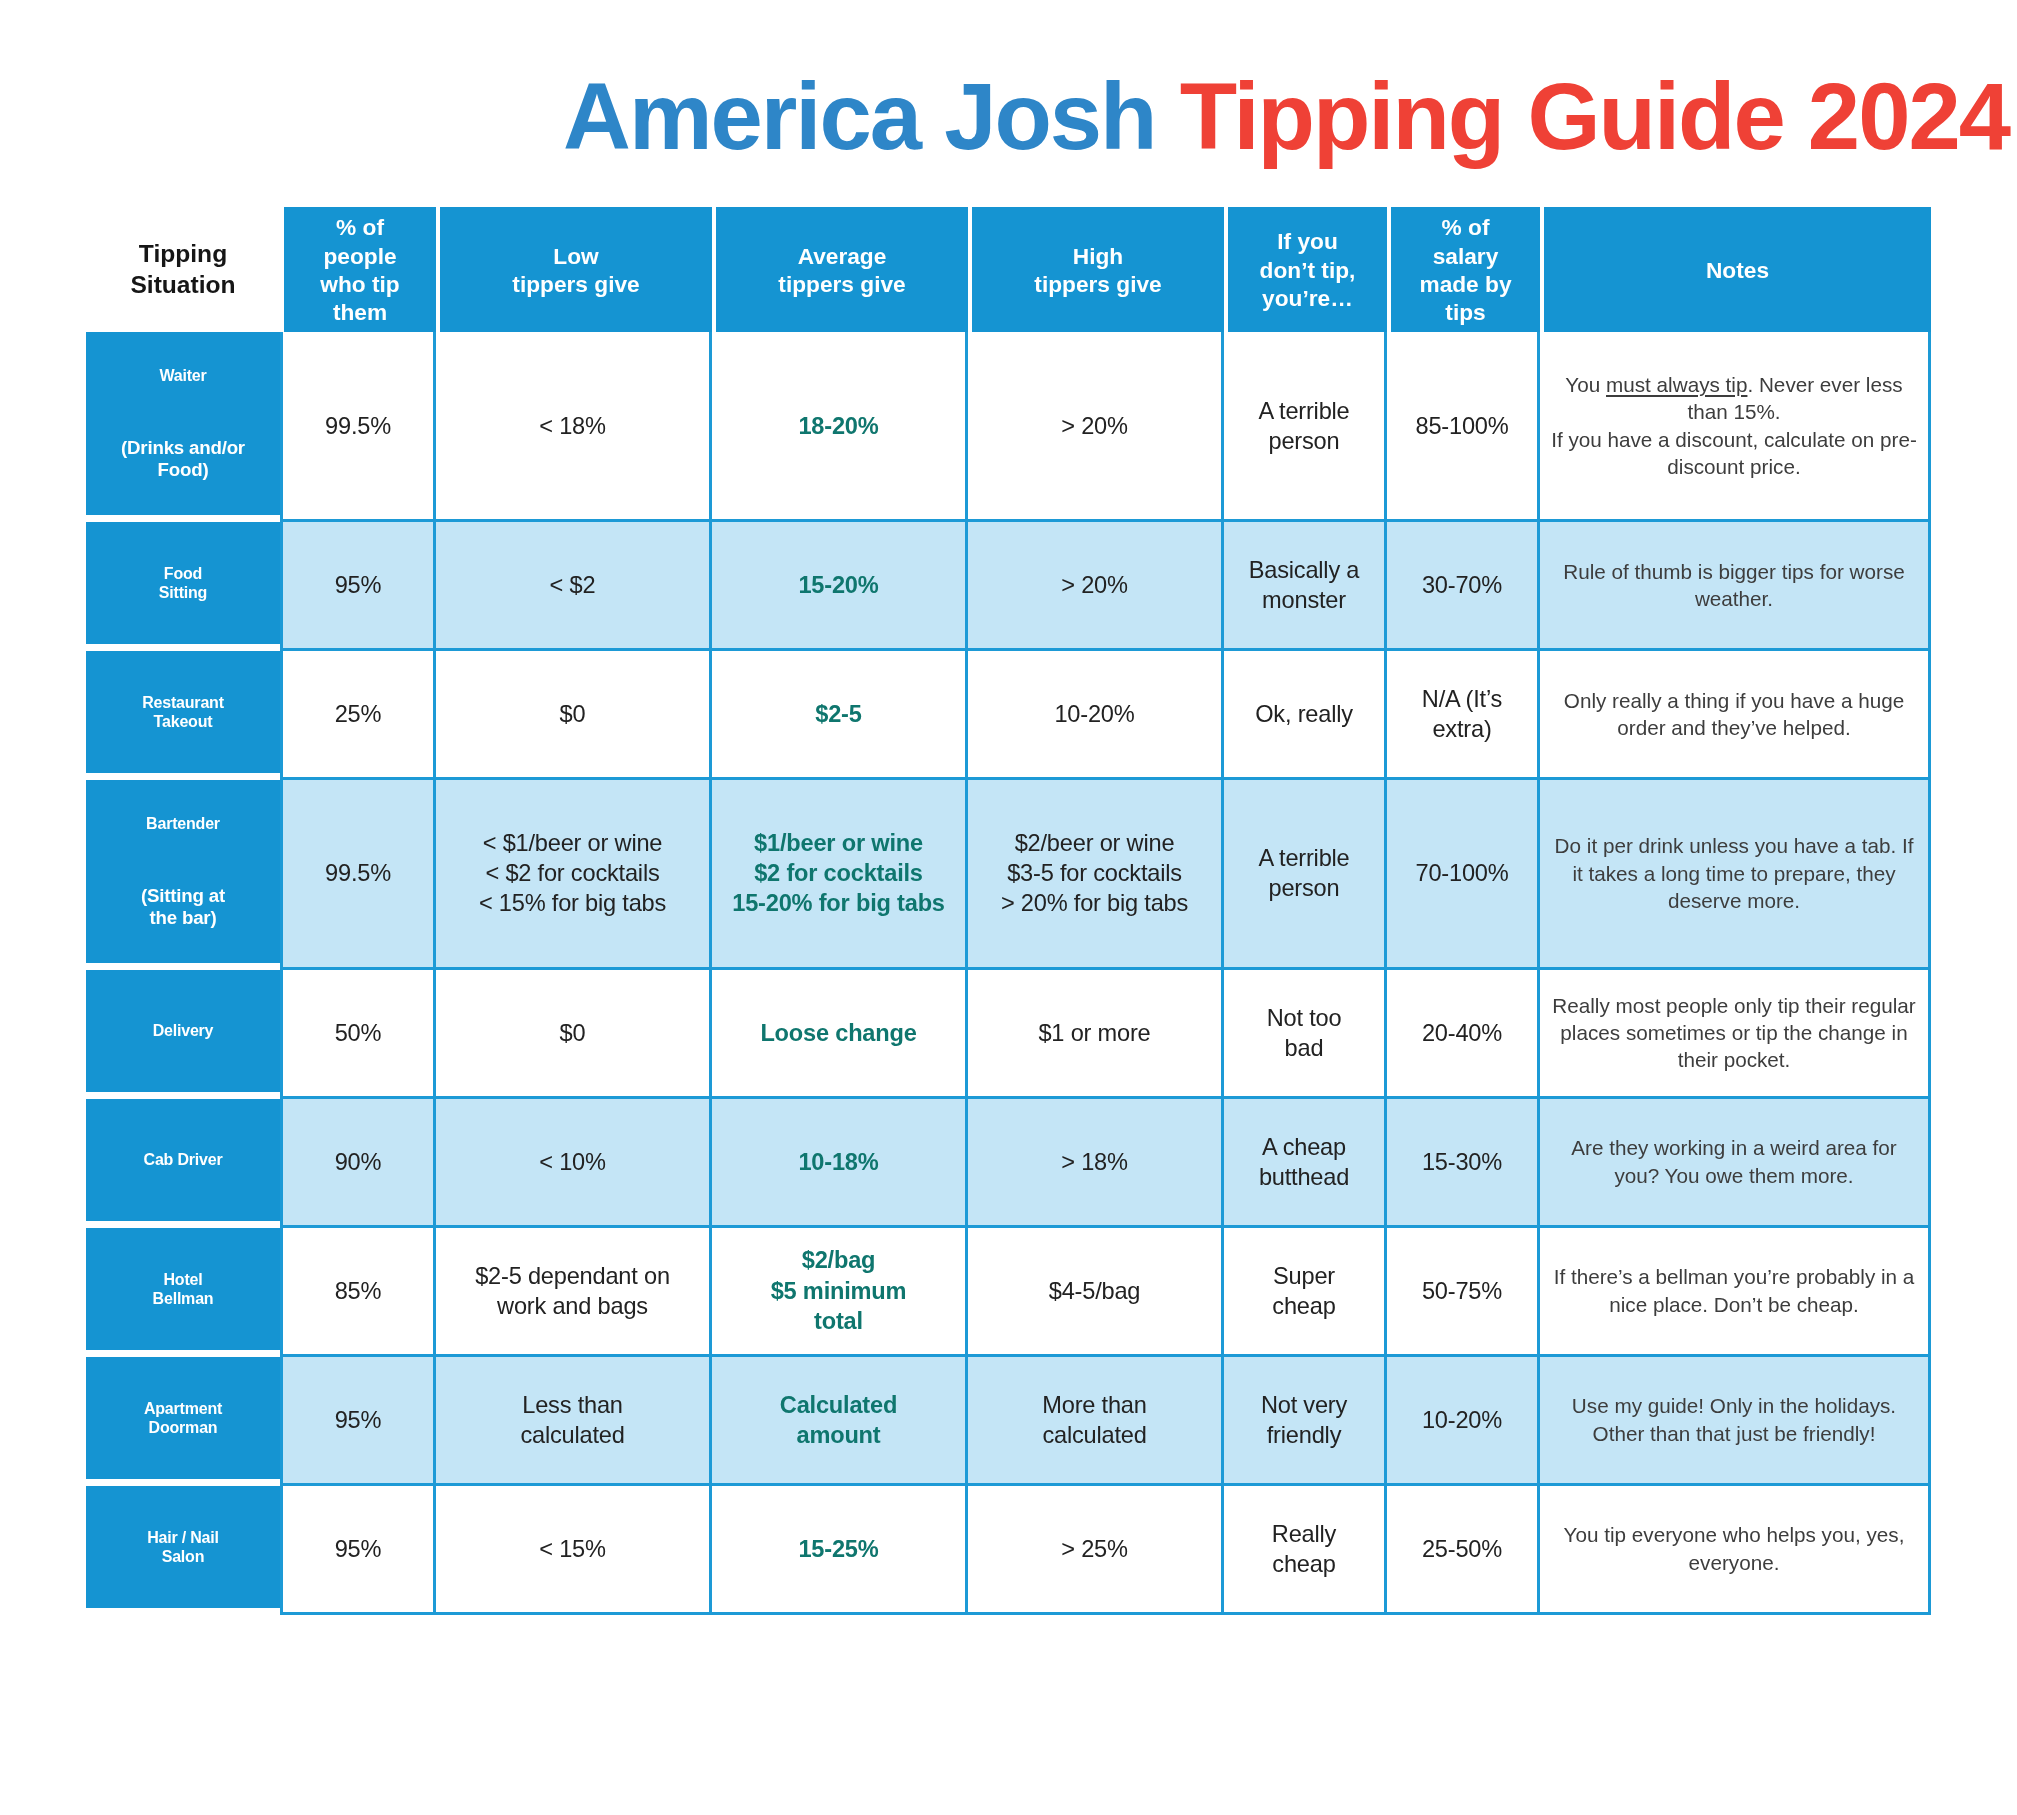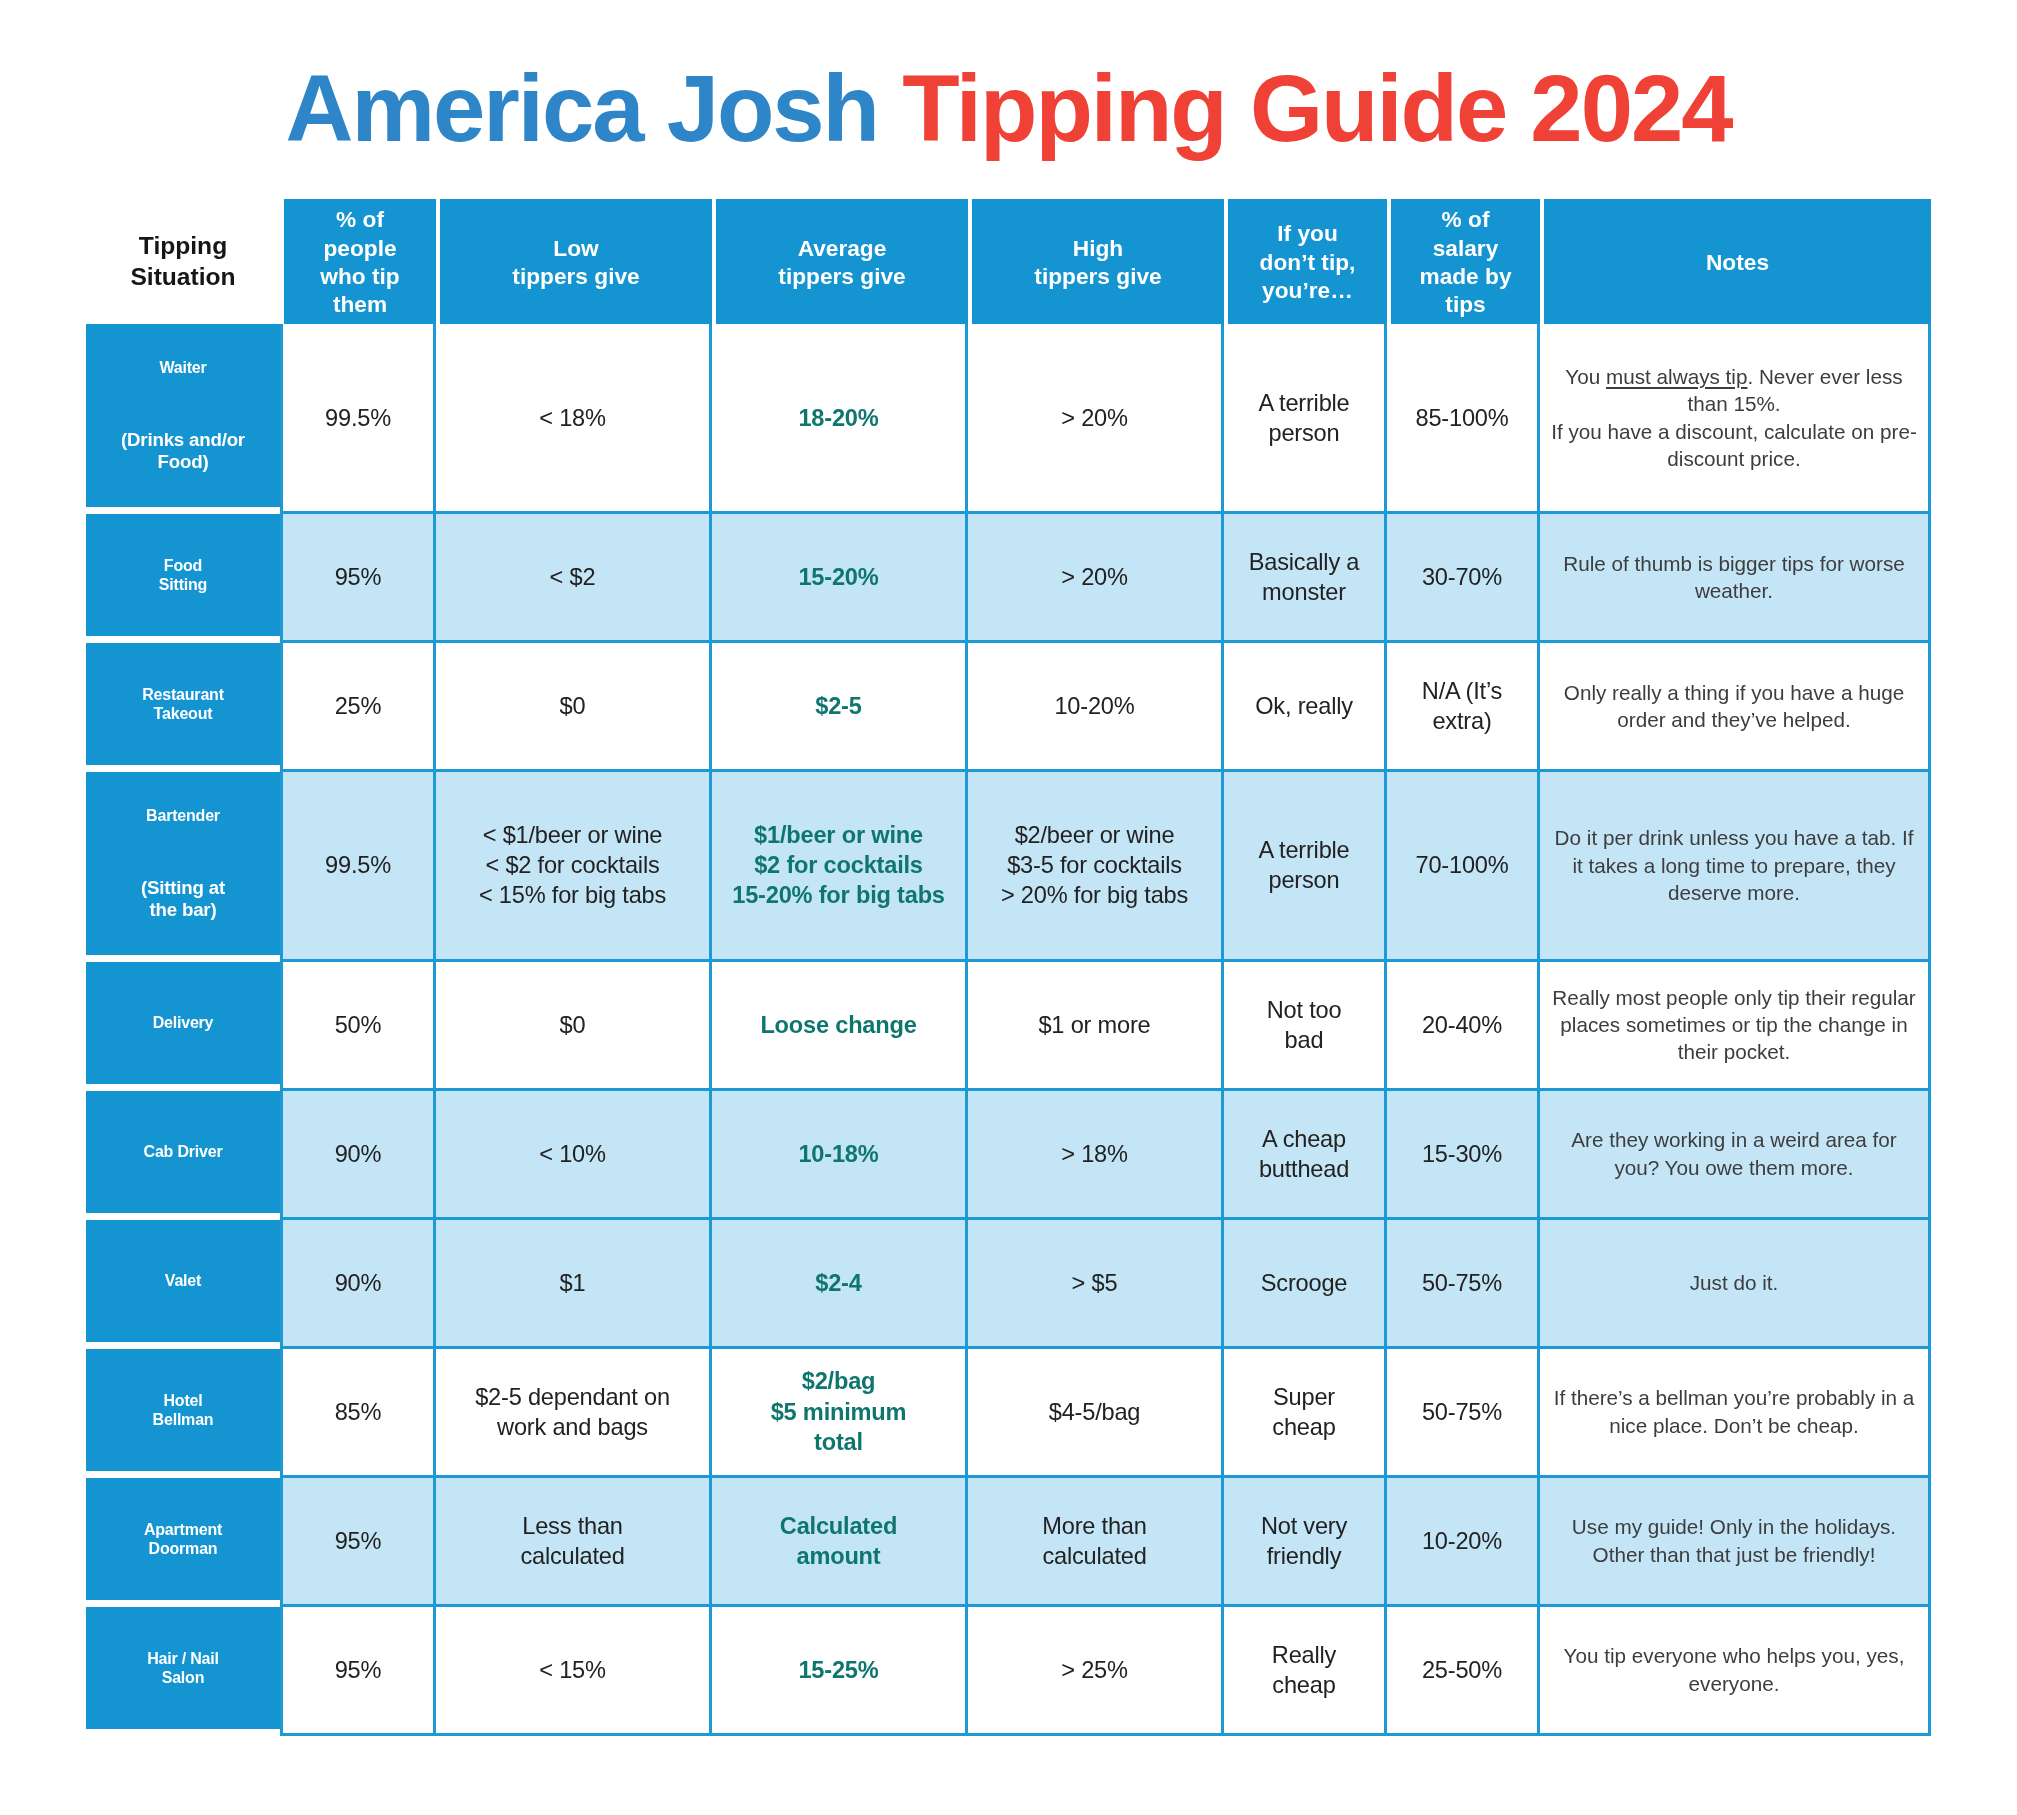--- a/index.html
+++ b/index.html
@@ -12,22 +12,22 @@
     --note-ink:#3D3D3D;
   }
   *{box-sizing:border-box;}
   html,body{margin:0;padding:0;}
   body{
     width:2017px;height:1815px;background:#ffffff;
     font-family:"Liberation Sans", sans-serif;
     overflow:hidden;
   }
   .title{
-    margin:0;padding-top:57px;
-    text-align:center;
+    margin:8px;padding-top:57px;
+    text-align:right;
     font-size:94px;font-weight:800;letter-spacing:-2px;
     line-height:1.1;
   }
   .t-blue{color:var(--tblue);}
   .t-red{color:var(--tred);}
   table.guide{
     border-collapse:separate;border-spacing:0;
     table-layout:fixed;width:1844px;
     margin:39px auto 0 auto;
   }
@@ -202,32 +202,20 @@
         <td>&lt; 10%</td>
         <td class="avg">10-18%</td>
         <td>&gt; 18%</td>
         <td>A cheap
 butthead</td>
         <td>15-30%</td>
         <td class="note">Are they working in a weird area for you? You owe them more.</td>
       </tr>
 
 
-      <tr class="data alt">
-        <td class="c1">
-          <div class="rl">Valet</div>
-        </td>
-        <td class="c2">90%</td>
-        <td>$1</td>
-        <td class="avg">$2-4</td>
-        <td>&gt; $5</td>
-        <td>Scrooge</td>
-        <td>50-75%</td>
-        <td class="note">Just do it.</td>
-      </tr>
 
       <tr class="data">
         <td class="c1">
           <div class="rl">Hotel
 Bellman</div>
         </td>
         <td class="c2">85%</td>
         <td>$2-5 dependant on
 work and bags</td>
         <td class="avg">$2/bag

